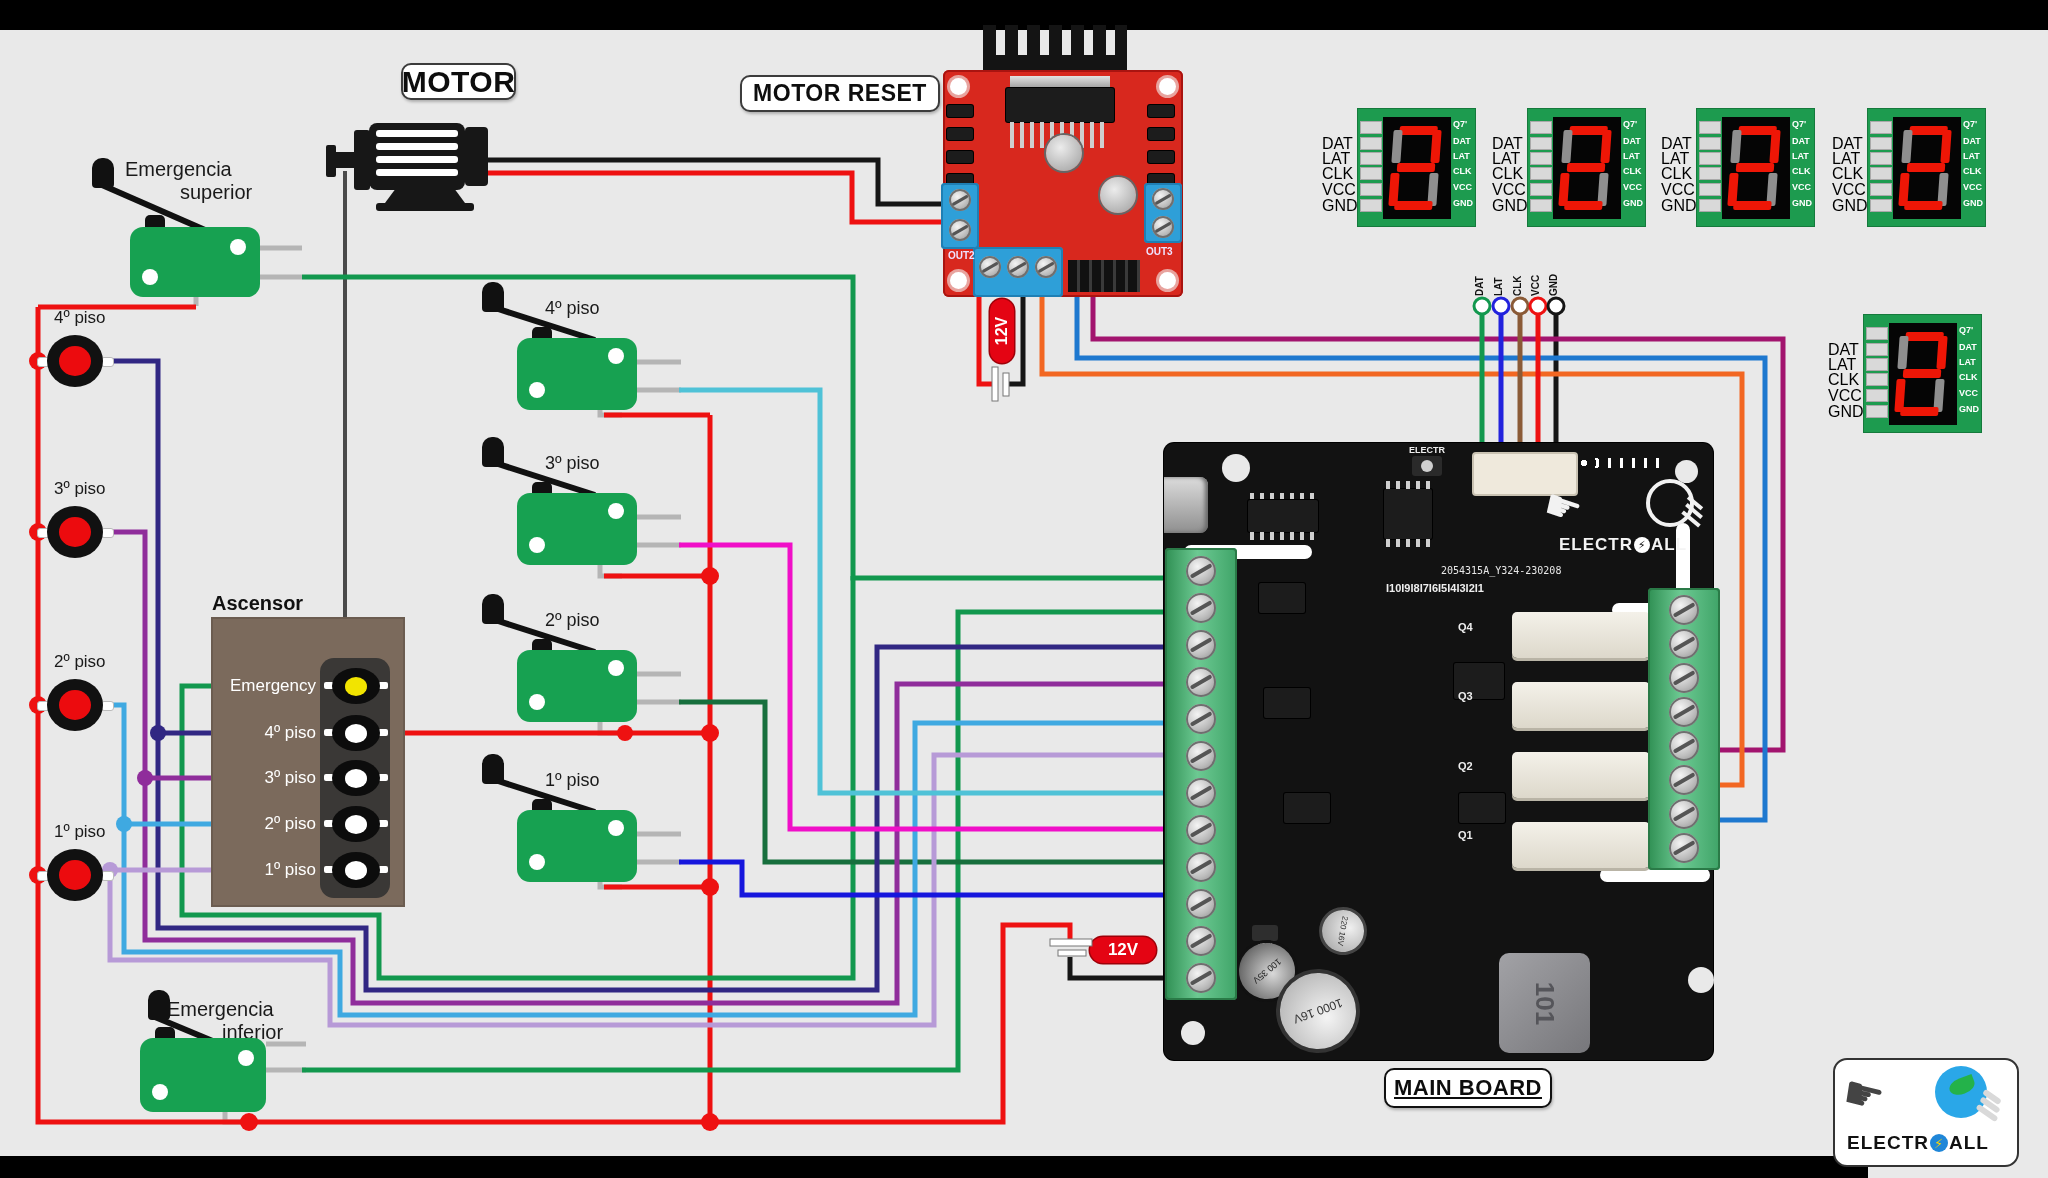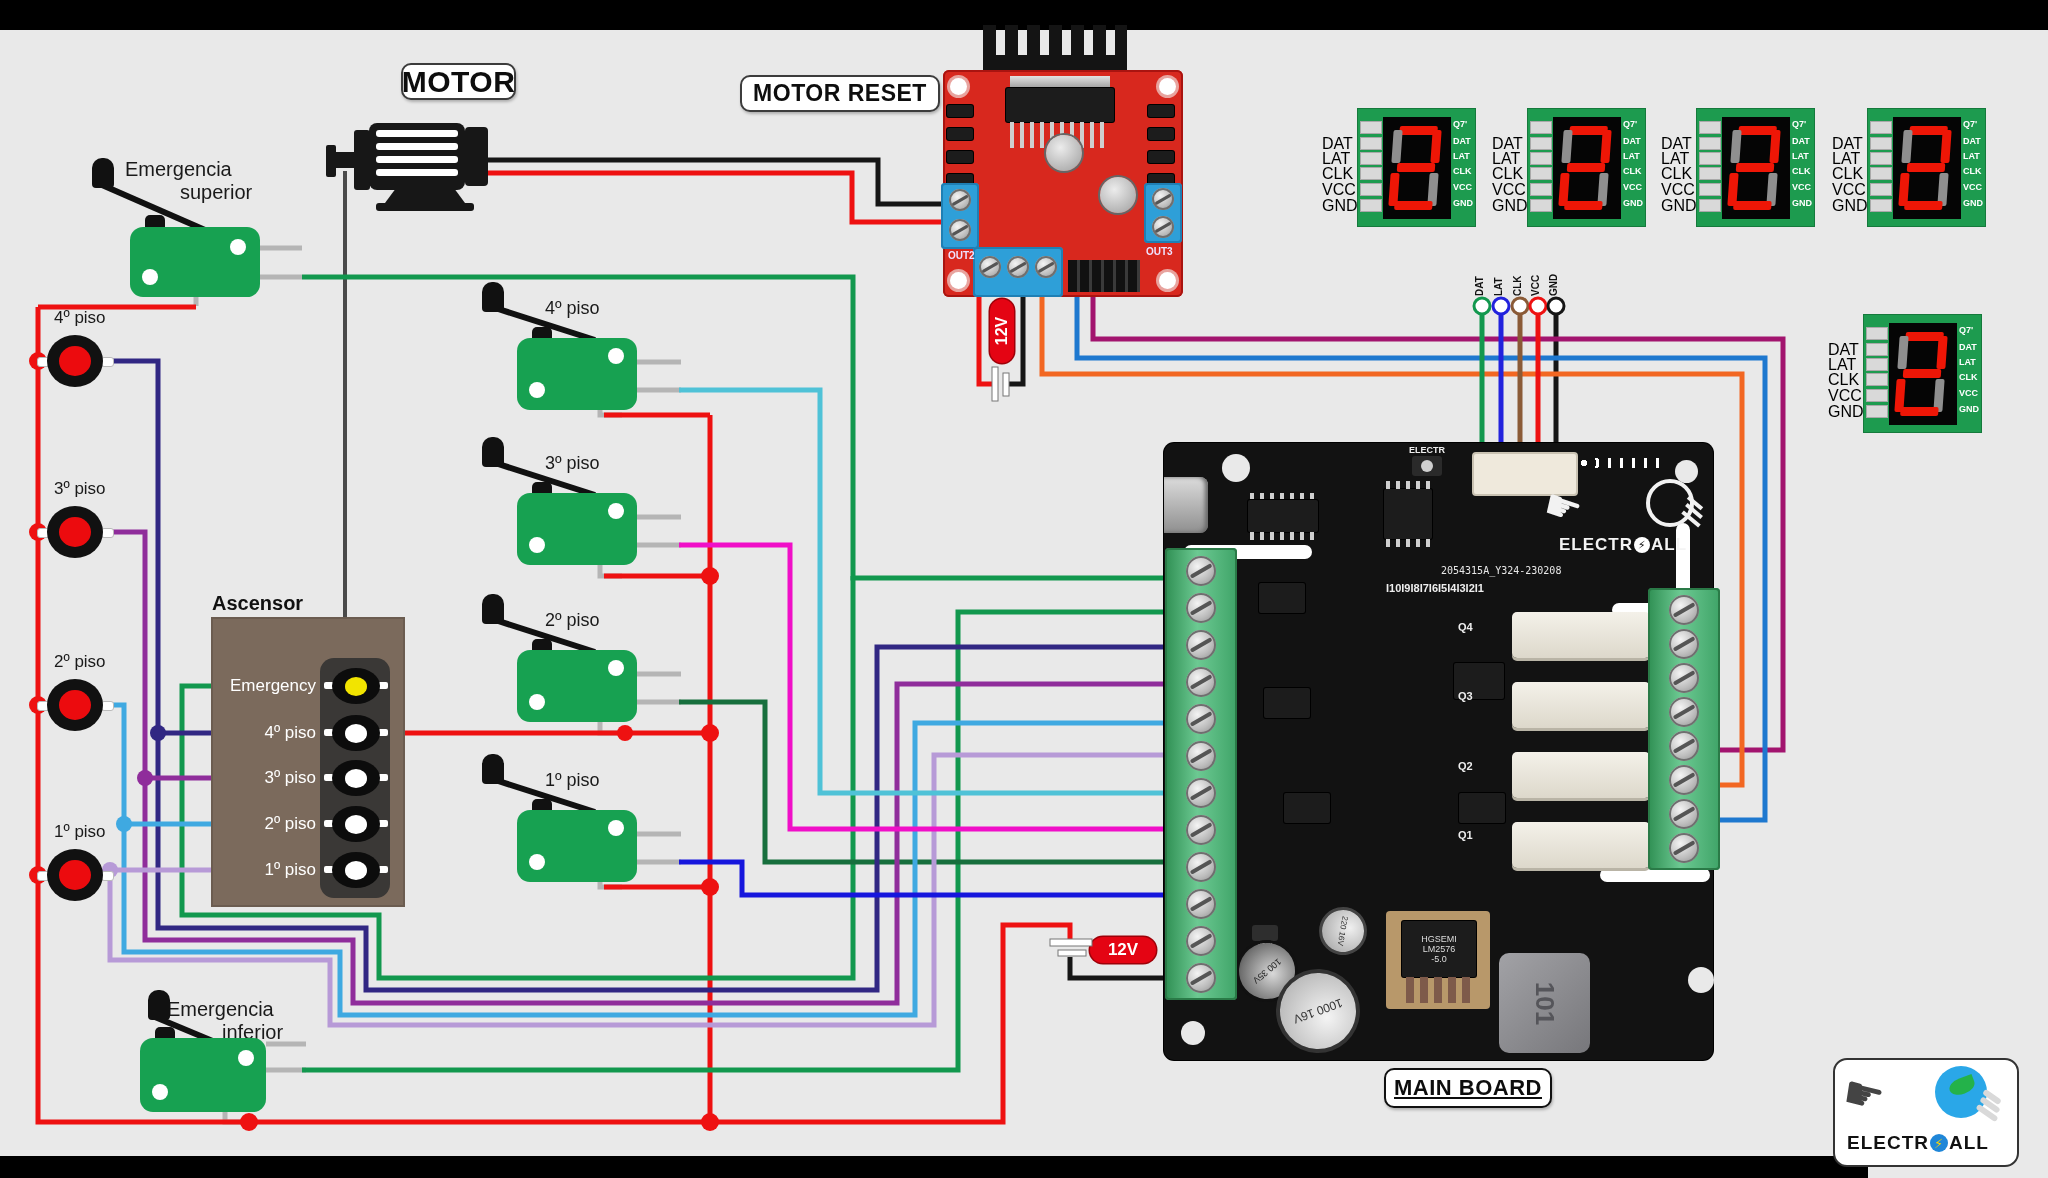--- a/index.html
+++ b/index.html
@@ -386,28 +386,20 @@
     <div class="abs" style="left:158px;top:467px;width:42px;height:42px;border-radius:50%;background:radial-gradient(circle at 40% 35%,#f0f0f0,#9c9c9c);box-shadow:0 0 0 3px #444;display:flex;align-items:center;justify-content:center;font-size:8px;color:#333;text-align:center;transform:rotate(100deg);">
         <span>220 16V</span>
       </div>
     <div class="abs" style="left:75px;top:500px;width:56px;height:56px;border-radius:50%;background:radial-gradient(circle at 45% 40%,#d9d9d9,#6f6f6f 70%,#222);box-shadow:0 0 0 3px #111;display:flex;align-items:center;justify-content:center;font-size:9px;color:#222;transform:rotate(140deg);">
         <span>100 35V</span>
       </div>
     <div class="abs" style="left:116px;top:530px;width:76px;height:76px;border-radius:50%;background:radial-gradient(circle at 42% 38%,#f4f4f4,#a8a8a8);box-shadow:0 0 0 4px #333;display:flex;align-items:center;justify-content:center;font-size:12px;color:#333;transform:rotate(160deg);">
         <span>1000 16V</span>
       </div>
 
-    <div class="abs" style="left:222px;top:468px;width:104px;height:98px;background:#b8986a;border-radius:4px;">
-      <div class="abs chip" style="left:16px;top:10px;width:74px;height:56px;display:flex;flex-direction:column;align-items:center;justify-content:center;color:#ddd;font-size:9px;">
-        <span>HGSEMI</span>
-          <span>LM2576</span>
-          <span>-5.0</span>
-        </div>
-      <div class="abs" style="left:20px;top:66px;width:66px;height:26px;background:repeating-linear-gradient(90deg,#7e5a4a 0 8px,rgba(0,0,0,0) 8px 14px);"></div>
-    </div>
 
     <div class="abs" style="left:335px;top:510px;width:91px;height:100px;background:linear-gradient(135deg,#a2a2a6,#77777b);border-radius:10px;display:flex;align-items:center;justify-content:center;">
       <span style="transform:rotate(90deg);font-size:26px;color:#55555a;font-weight:600;">101</span>
       </div>
 
     <div class="abs" style="left:415px;top:15px;width:86px;height:10px;background:repeating-radial-gradient(circle at 5px 5px,#fff 0 3px,rgba(0,0,0,0) 3px 12px);"></div>
   </div>
 
   <div class="wlabel-board" style="left:1476px;top:496px;height:34px;"><span>DAT</span></div>
   <div class="wlabel-board" style="left:1495px;top:496px;height:34px;"><span>LAT</span></div>

